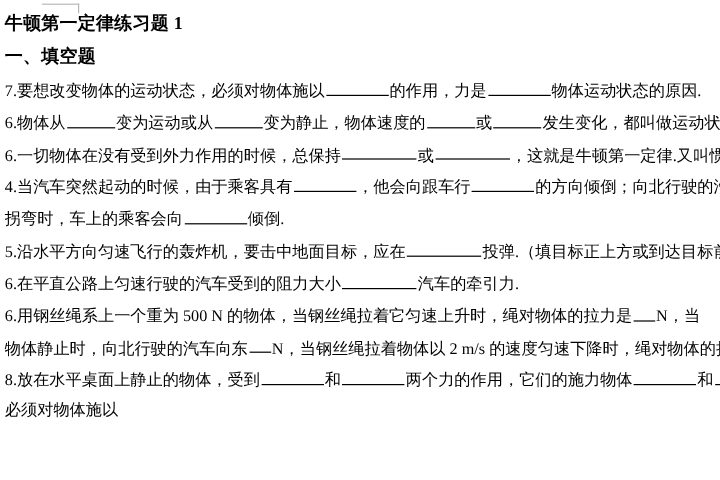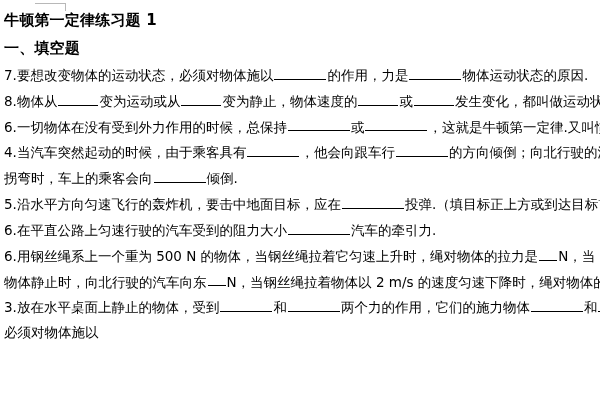--- a/index.html
+++ b/index.html
@@ -14,20 +14,21 @@
     color: #000000;
     overflow: hidden;
   }
 
   #doc-page {
     position: relative;
     width: 600px;
     height: 400px;
     background: #ffffff;
     overflow: hidden;
+    font-family: Liberation Serif, serif;
   }
 
   
   #frame-marker {
     position: absolute;
     left: 35px;
     top: 3px;
     width: 30px;
     height: 7px;
     border-top: 1px solid #b8b8b8;
@@ -89,26 +90,26 @@
 
 <div id="doc-page">
 
   <div id="frame-marker"></div>
 
   <div id="doc-body">
     <div class="doc-title">牛顿第一定律练习题 1</div>
     <div class="section-head">一、填空题</div>
     <div id="questions-container">
         <div class="q-line first-of-q"><span>7.要想改变物体的运动状态，必须对物体施以</span><span class="blank b-lg"></span><span>的作用，力是</span><span class="blank b-lg"></span><span>物体运动状态的原因.</span></div>
-        <div class="q-line first-of-q"><span>8.物体从</span><span class="blank b-md"></span><span>变为运动或从</span><span class="blank b-md"></span><span>变为静止，物体速度的</span><span class="blank b-md"></span><span>或</span><span class="blank b-md"></span><span>发生变化，都叫做运动状态的改变.</span></div>
+        <div class="q-line first-of-q"><span>6.物体从</span><span class="blank b-md"></span><span>变为运动或从</span><span class="blank b-md"></span><span>变为静止，物体速度的</span><span class="blank b-md"></span><span>或</span><span class="blank b-md"></span><span>发生变化，都叫做运动状态的改变.</span></div>
         <div class="q-line first-of-q"><span>6.一切物体在没有受到外力作用的时候，总保持</span><span class="blank b-xl"></span><span>或</span><span class="blank b-xl"></span><span>，这就是牛顿第一定律.又叫惯性定律.</span></div>
         <div class="q-line first-of-q"><span>4.当汽车突然起动的时候，由于乘客具有</span><span class="blank b-lg"></span><span>，他会向跟车行</span><span class="blank b-lg"></span><span>的方向倾倒；向北行驶的汽车向东</span></div>
         <div class="q-line cont"><span>拐弯时，车上的乘客会向</span><span class="blank b-lg"></span><span>倾倒.</span></div>
         <div class="q-line first-of-q"><span>5.沿水平方向匀速飞行的轰炸机，要击中地面目标，应在</span><span class="blank b-xl"></span><span>投弹.（填目标正上方或到达目标前）</span></div>
         <div class="q-line first-of-q"><span>6.在平直公路上匀速行驶的汽车受到的阻力大小</span><span class="blank b-xl"></span><span>汽车的牵引力.</span></div>
         <div class="q-line first-of-q"><span>6.用钢丝绳系上一个重为 500 N 的物体，当钢丝绳拉着它匀速上升时，绳对物体的拉力是</span><span class="blank b-xs"></span><span>N，当</span></div>
         <div class="q-line cont"><span>物体静止时，向北行驶的汽车向东</span><span class="blank b-xs"></span><span>N，当钢丝绳拉着物体以 2 m/s 的速度匀速下降时，绳对物体的拉力是</span></div>
-        <div class="q-line first-of-q"><span>3.放在水平桌面上静止的物体，受到</span><span class="blank b-lg"></span><span>和</span><span class="blank b-lg"></span><span>两个力的作用，它们的施力物体</span><span class="blank b-lg"></span><span>和</span><span class="blank b-lg"></span></div>
+        <div class="q-line first-of-q"><span>8.放在水平桌面上静止的物体，受到</span><span class="blank b-lg"></span><span>和</span><span class="blank b-lg"></span><span>两个力的作用，它们的施力物体</span><span class="blank b-lg"></span><span>和</span><span class="blank b-lg"></span></div>
         <div class="q-line cont"><span>必须对物体施以</span></div>
       </div>
   </div>
 
 </div>
 
 </body></html>

